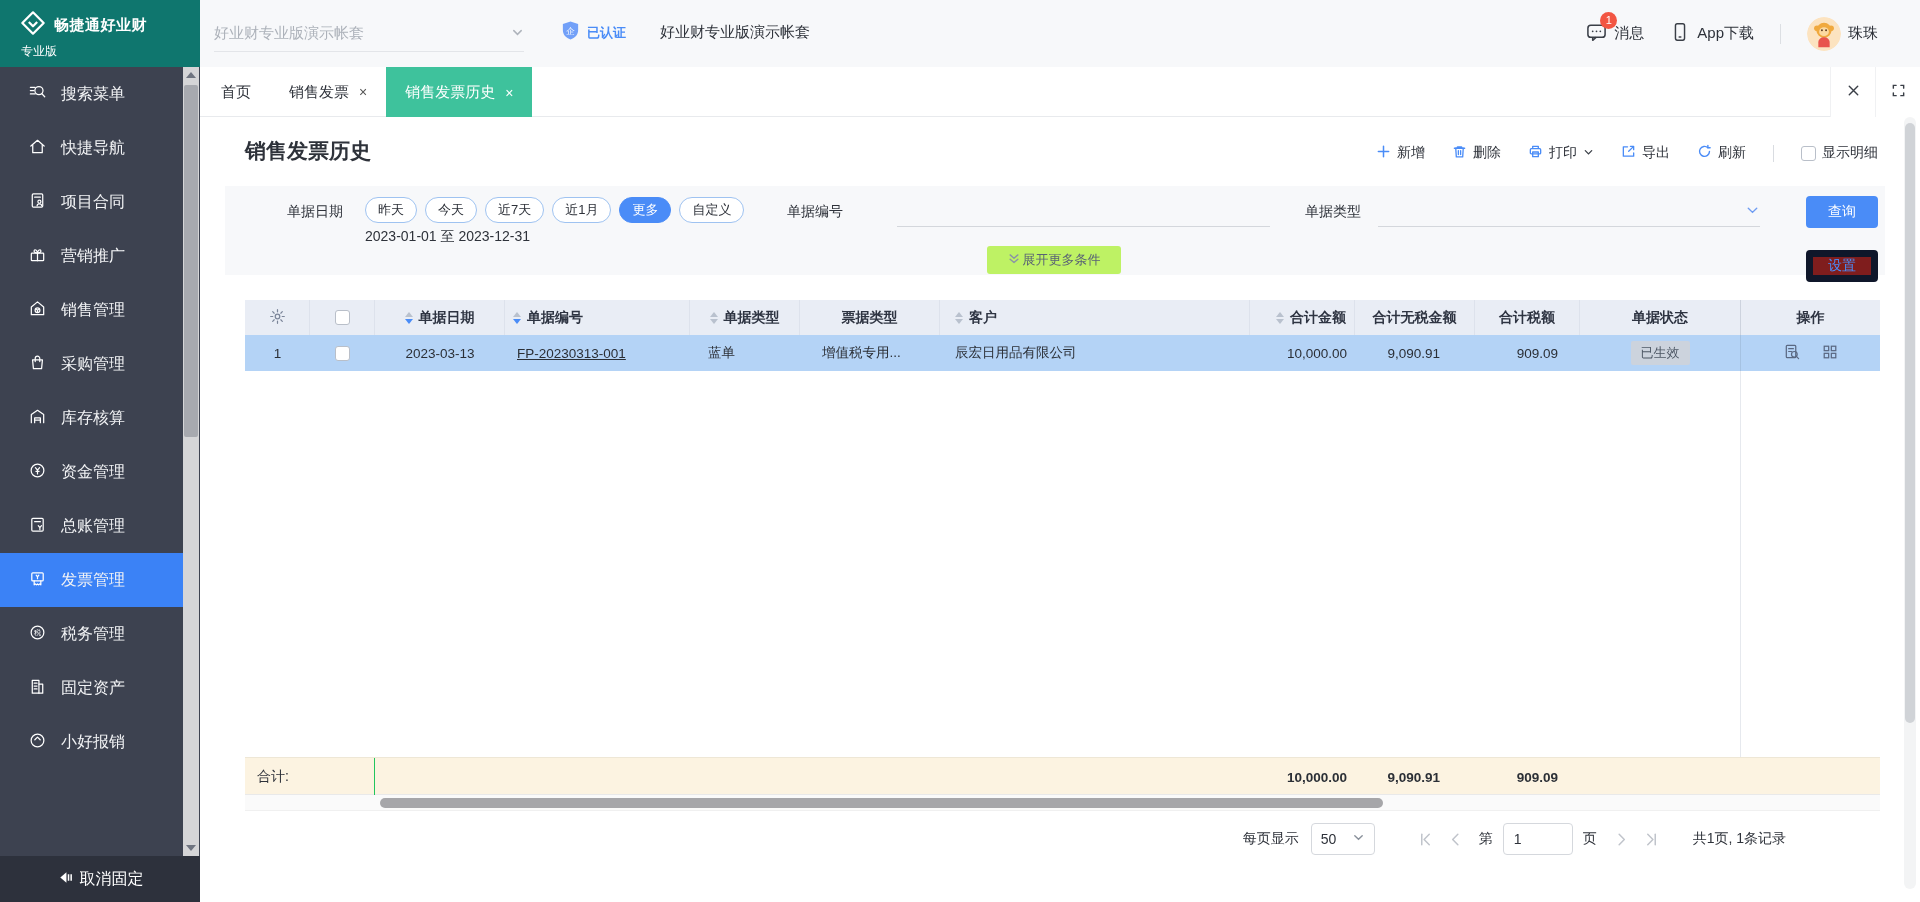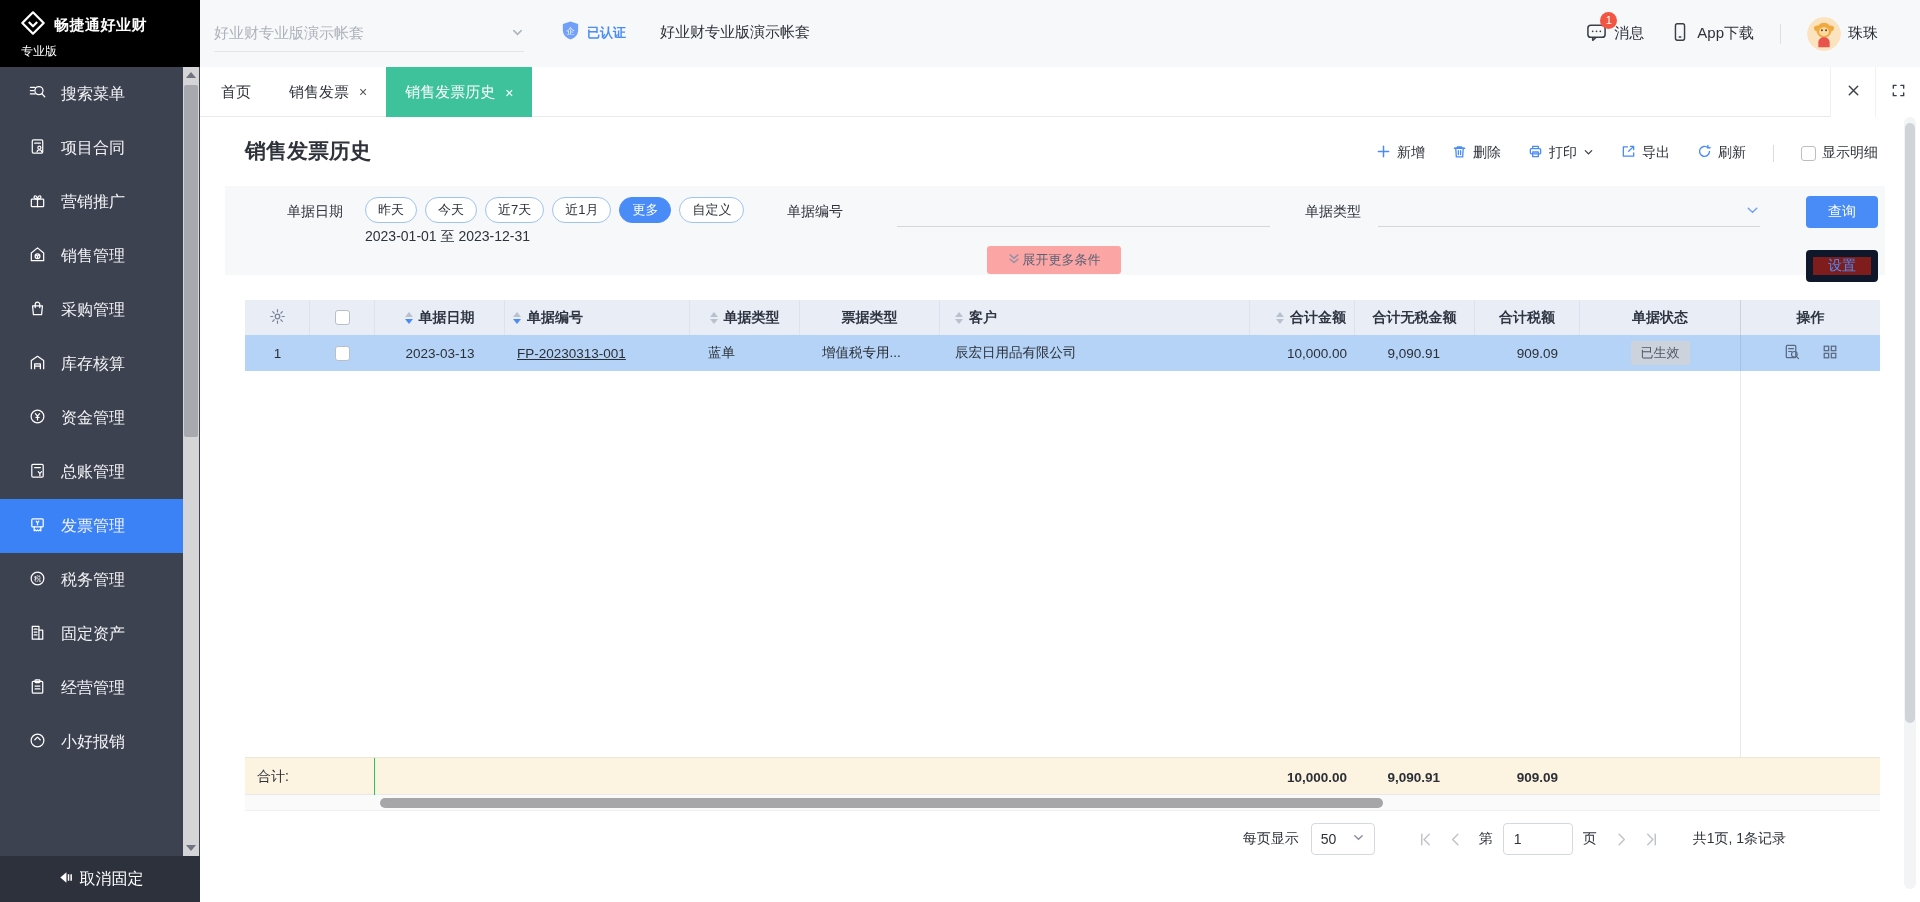--- a/index.html
+++ b/index.html
@@ -2,21 +2,21 @@
 <html><head>
 <meta charset="utf-8">
 <style>
   *{margin:0;padding:0;box-sizing:border-box}
   html,body{width:1920px;height:902px;overflow:hidden}
   body{font-family:"Liberation Sans",sans-serif;background:#fff;color:#333}
   .app{position:relative;width:1920px;height:902px;overflow:hidden;background:#fff}
 
   
   .sidebar{position:absolute;left:0;top:0;width:200px;height:902px;background:#3d4250;z-index:5}
-  .logo{height:67px;background:#000000;position:relative;padding:10px 0 0 20px}
+  .logo{height:67px;background:#0f766e;position:relative;padding:10px 0 0 20px}
   .logo-row{display:flex;align-items:center;gap:8px}
   .logo-name{color:#fff;font-size:15px;font-weight:bold;letter-spacing:.5px}
   .logo-edition{color:#fff;font-size:12px;margin-top:3px;margin-left:1px}
   .menu{position:absolute;top:67px;left:0;width:183px;height:789px;overflow:hidden}
   .s-item{height:54px;display:flex;align-items:center;gap:14px;padding-left:28px;cursor:pointer;color:#f2f3f5}
   .s-item .s-label{font-size:16px}
   .s-item.active{background:#3b82f6}
   .side-scroll{position:absolute;right:1px;top:67px;width:16px;height:789px;background:#d5d5d7}
   .ss-arrow{position:absolute;left:0;width:16px;height:16px;display:flex;align-items:center;justify-content:center}
   .tri-up{width:0;height:0;border-left:5px solid transparent;border-right:5px solid transparent;border-bottom:6px solid #6f7480}
@@ -59,21 +59,21 @@
   .filter{position:absolute;left:25px;top:69px;width:1660px;height:89px;background:#f7f8fa}
   .f-label{position:absolute;font-size:14px;color:#2e323a;top:17px}
   .chips{position:absolute;left:140px;top:11px;display:flex;gap:8px}
   .chip{height:26px;border-radius:14px;border:1px solid #9fc3f1;background:#fff;display:flex;align-items:center;padding:0 12px;font-size:13px;color:#2e323a;cursor:pointer}
   .chip.on{background:#4a8cf7;border-color:#4a8cf7;color:#fff}
   .date-range{position:absolute;left:140px;top:42px;font-size:14px;color:#2e323a}
   .uline{position:absolute;top:13px;height:28px;border-bottom:1px solid #d4d7dc;display:flex;align-items:center;justify-content:flex-end;cursor:text}
   .btn{position:absolute;left:1581px;width:72px;height:32px;border-radius:4px;font-size:14px;display:flex;align-items:center;justify-content:center;cursor:pointer}
   .btn-query{top:10px;background:#4a8cf7;color:#fff}
   .btn-settings{top:64px;background:#7f1d1d;color:#4a8cf7;border:7px solid #0f172a}
-  .expand-more{position:absolute;left:762px;top:60px;width:134px;height:28px;background:#fca5a5;border-radius:3px;display:flex;align-items:center;justify-content:center;gap:3px;font-size:13px;color:#596275;cursor:pointer}
+  .expand-more{position:absolute;left:762px;top:60px;width:134px;height:28px;background:#bef264;border-radius:3px;display:flex;align-items:center;justify-content:center;gap:3px;font-size:13px;color:#596275;cursor:pointer}
 
   
   .tbl{position:absolute;left:45px;top:183px;width:1635px}
   .grid{display:grid;grid-template-columns:65px 65px 130px 185px 110px 140px 310px 105px 120px 105px 160px 140px}
   .thead{height:35px;background:#e9edf5;align-items:center}
   .th{height:35px;display:flex;align-items:center;font-size:14px;font-weight:600;color:#2e3442;border-right:1px solid #dde2ec;padding:0 8px}
   .th.center{justify-content:center}
   .th.right{justify-content:flex-end}
   .th.noborder{border-right:none}
   .th.actions{border-right:none;border-left:1px solid #cdd3de;justify-content:center}
@@ -131,20 +131,27 @@
       <div class="s-item">
         <span><svg viewBox="0 0 20 20" width="19" height="19" fill="none" stroke="#fff" stroke-width="1.3" stroke-linecap="round">
               <path d="M2.5 4.5h5M2.5 8h3.5M2.5 11.5h5"></path>
               <circle cx="11.5" cy="8" r="4.3"></circle>
               <path d="M14.6 11.3l3 3.2"></path>
             </svg></span>
         <span class="s-label">搜索菜单</span>
       </div>
       <div class="s-item">
         <span><svg viewBox="0 0 20 20" width="19" height="19" fill="none" stroke="#fff" stroke-width="1.3" stroke-linecap="round" stroke-linejoin="round">
+              <path d="M3 9.5L10 3.5l7 6"></path>
+              <path d="M5 8.2V16.5h10V8.2"></path>
+            </svg></span>
+        <span class="s-label">快捷导航</span>
+      </div>
+      <div class="s-item">
+        <span><svg viewBox="0 0 20 20" width="19" height="19" fill="none" stroke="#fff" stroke-width="1.3" stroke-linecap="round" stroke-linejoin="round">
               <rect x="4.5" y="3" width="11" height="14" rx="1.2"></rect>
               <path d="M7 6.5h6"></path>
               <circle cx="12" cy="11.3" r="1.6"></circle>
               <path d="M9.6 15.6c0-1.3 1.1-2.1 2.4-2.1s2.4.8 2.4 2.1"></path>
             </svg></span>
         <span class="s-label">项目合同</span>
       </div>
       <div class="s-item">
         <span><svg viewBox="0 0 20 20" width="19" height="19" fill="none" stroke="#fff" stroke-width="1.3" stroke-linecap="round" stroke-linejoin="round">
               <rect x="3.5" y="8.5" width="13" height="8" rx=".8"></rect>
@@ -206,28 +213,20 @@
             </svg></span>
         <span class="s-label">税务管理</span>
       </div>
       <div class="s-item">
         <span><svg viewBox="0 0 20 20" width="19" height="19" fill="none" stroke="#fff" stroke-width="1.3" stroke-linecap="round" stroke-linejoin="round">
               <rect x="4.5" y="3.5" width="7" height="13.5"></rect>
               <path d="M11.5 7.5h4V17h-4"></path>
               <path d="M6.5 6.5h3M6.5 9.5h3M6.5 12.5h3"></path>
             </svg></span>
         <span class="s-label">固定资产</span>
-      </div>
-      <div class="s-item">
-        <span><svg viewBox="0 0 20 20" width="19" height="19" fill="none" stroke="#fff" stroke-width="1.3" stroke-linecap="round" stroke-linejoin="round">
-              <rect x="4.5" y="4.5" width="11" height="12.5" rx="1"></rect>
-              <rect x="7.5" y="3" width="5" height="2.8" rx=".8"></rect>
-              <path d="M7.5 9.5h5M7.5 12.5h5"></path>
-            </svg></span>
-        <span class="s-label">经营管理</span>
       </div>
       <div class="s-item">
         <span><svg viewBox="0 0 20 20" width="19" height="19" fill="none" stroke="#fff" stroke-width="1.3" stroke-linecap="round" stroke-linejoin="round">
               <circle cx="10" cy="10" r="6.7"></circle>
               <path d="M7.2 9.2L10 6.5l2.8 2.7"></path>
             </svg></span>
         <span class="s-label">小好报销</span>
       </div>
     </nav>
 

